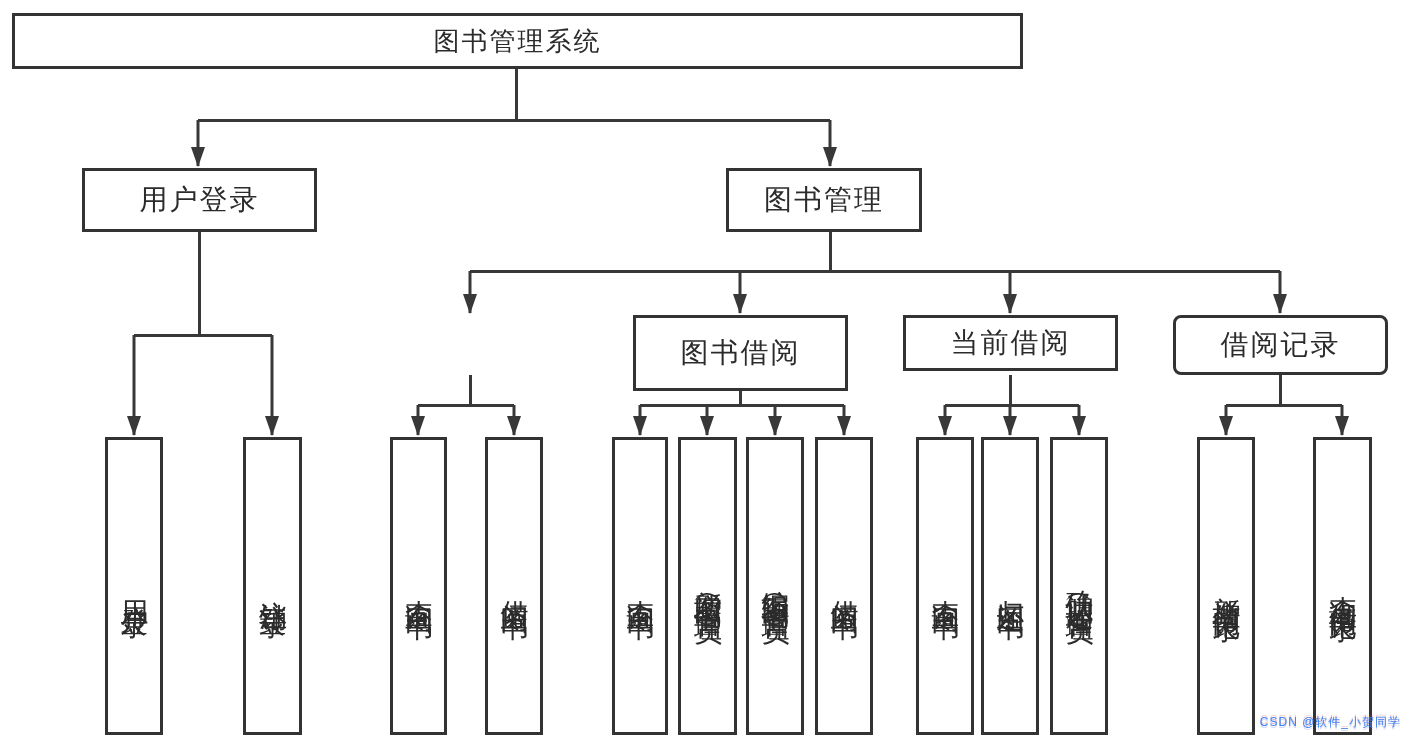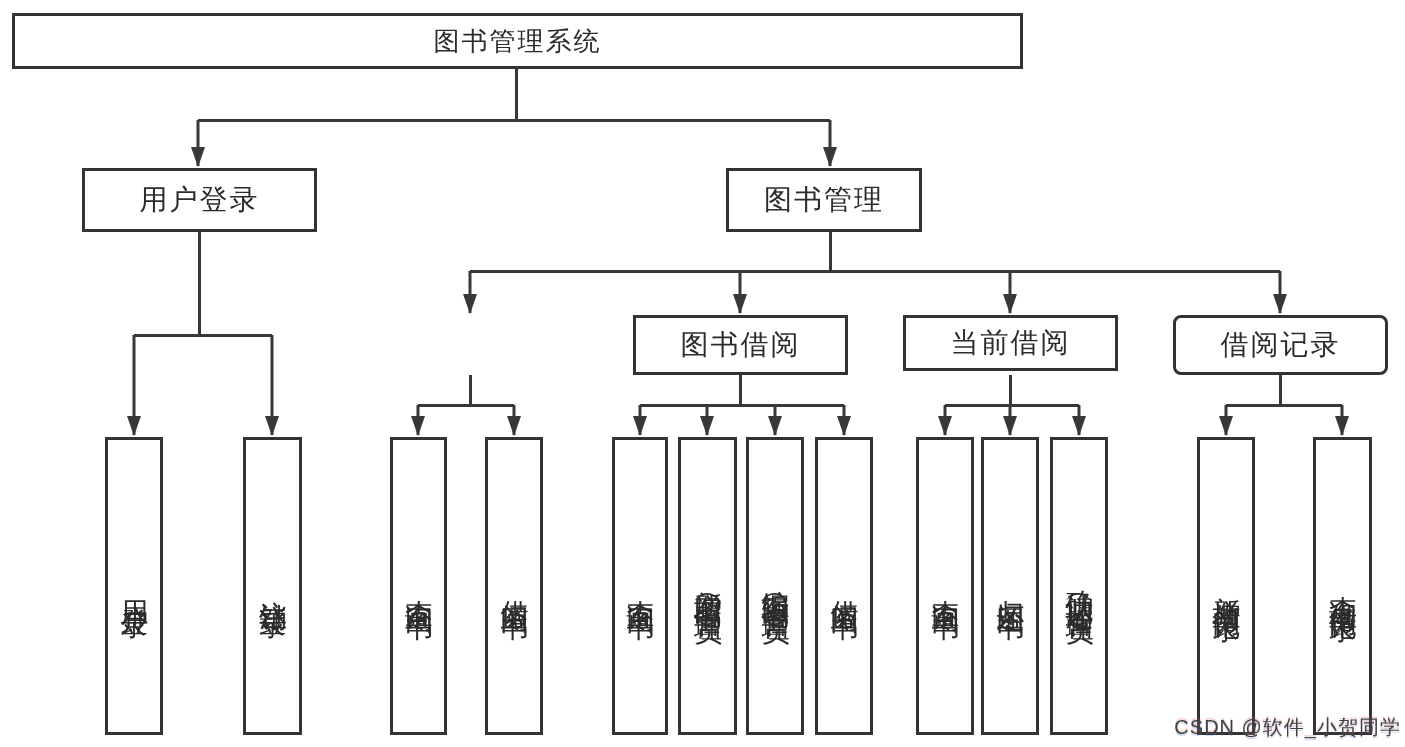--- a/index.html
+++ b/index.html
@@ -18,21 +18,21 @@
     text-align:center; color:#2b2b2b;
   }
   .node.h { font-size:28px; letter-spacing:2px; white-space:nowrap; }
   .node.root { font-size:26px; letter-spacing:2px; }
   .node.v {
     writing-mode:vertical-rl; text-orientation:mixed;
     font-size:28px; letter-spacing:4px; line-height:1;
   }
   .watermark {
     position:absolute; right:4px; top:714px;
-    font-size:20px; letter-spacing:1px; color:#404040; white-space:nowrap;
+    font-size:12px; letter-spacing:1px; color:#3b82f6; white-space:nowrap;
     text-shadow:0 -2px 0 rgba(224,90,90,0.28), 0 2px 0 rgba(96,120,220,0.28);
   }
 </style>
 </head>
 <body>
 
 <div class="stage">
 
   <svg class="connectors" width="1405" height="747" viewBox="0 0 1405 747">
     <defs>
@@ -64,21 +64,21 @@
       <path marker-end="url(#arrow)" d="M1226 405 V435"></path>
       <path marker-end="url(#arrow)" d="M1342 405 V435"></path>
     </g>
   </svg>
 
   <div class="node h root" style="left:12px; top:13px; width:1011px; height:56px;">图书管理系统</div>
 
   <div class="node h" style="left:82px; top:168px; width:235px; height:64px;">用户登录</div>
   <div class="node h" style="left:710px; top:168px; width:196px; height:64px;margin-left:16px;">图书管理</div>
 
-  <div class="node h" style="left:633px; top:315px; width:215px; height:60px;">图书借阅</div>
+  <div class="node h" style="left:633px; top:315px; width:215px; height:76px;">图书借阅</div>
   <div class="node h" style="left:903px; top:315px; width:215px; height:56px;">当前借阅</div>
   <div class="node h" style="left:1173px; top:315px; width:215px; height:60px;border-radius:8px;">借阅记录</div>
 
   <div class="node v" style="left:105px; top:437px; width:58px; height:298px;">用户登录</div>
   <div class="node v" style="left:243px; top:437px; width:59px; height:298px;">注销登录</div>
 
   <div class="node v" style="left:390px; top:437px; width:57px; height:298px;">查询图书</div>
   <div class="node v" style="left:485px; top:437px; width:58px; height:298px;">借阅图书</div>
 
   <div class="node v" style="left:612px; top:437px; width:56px; height:298px;">查询图书</div>

